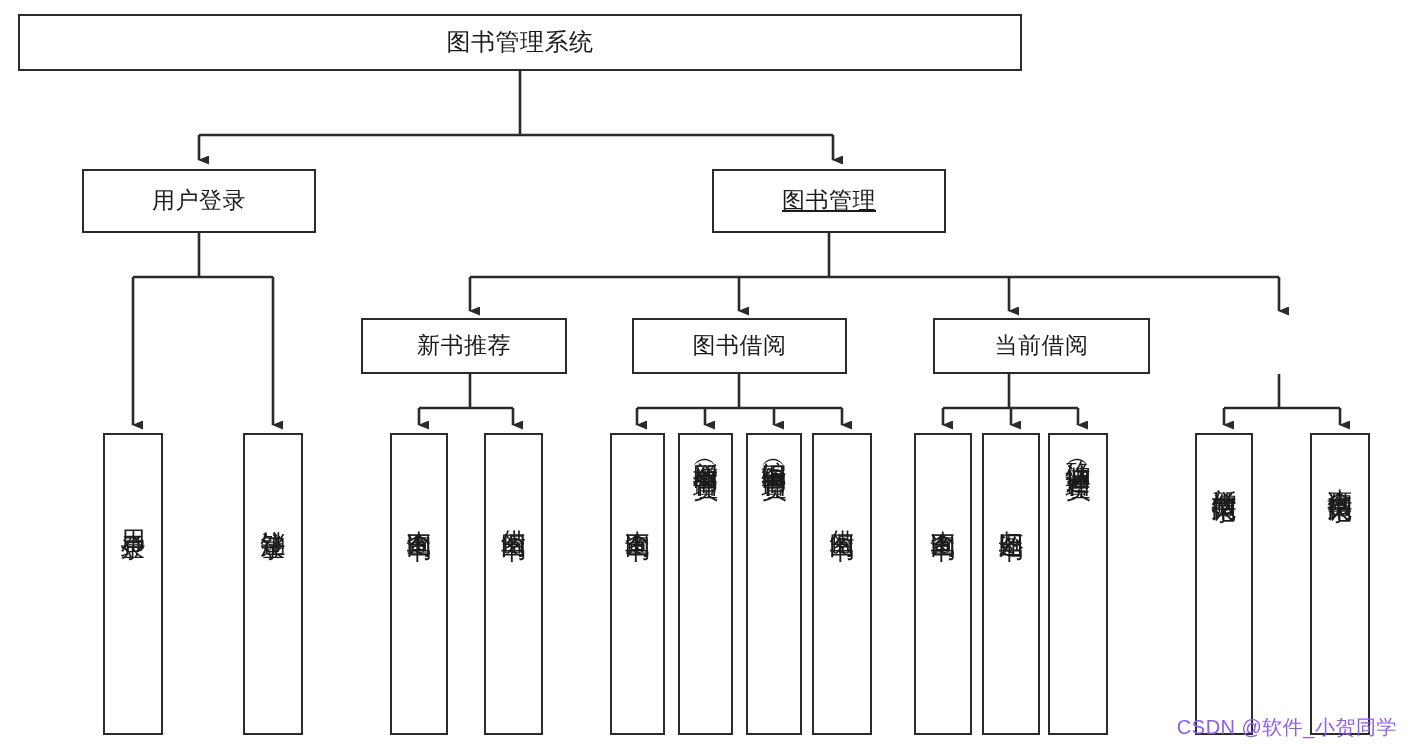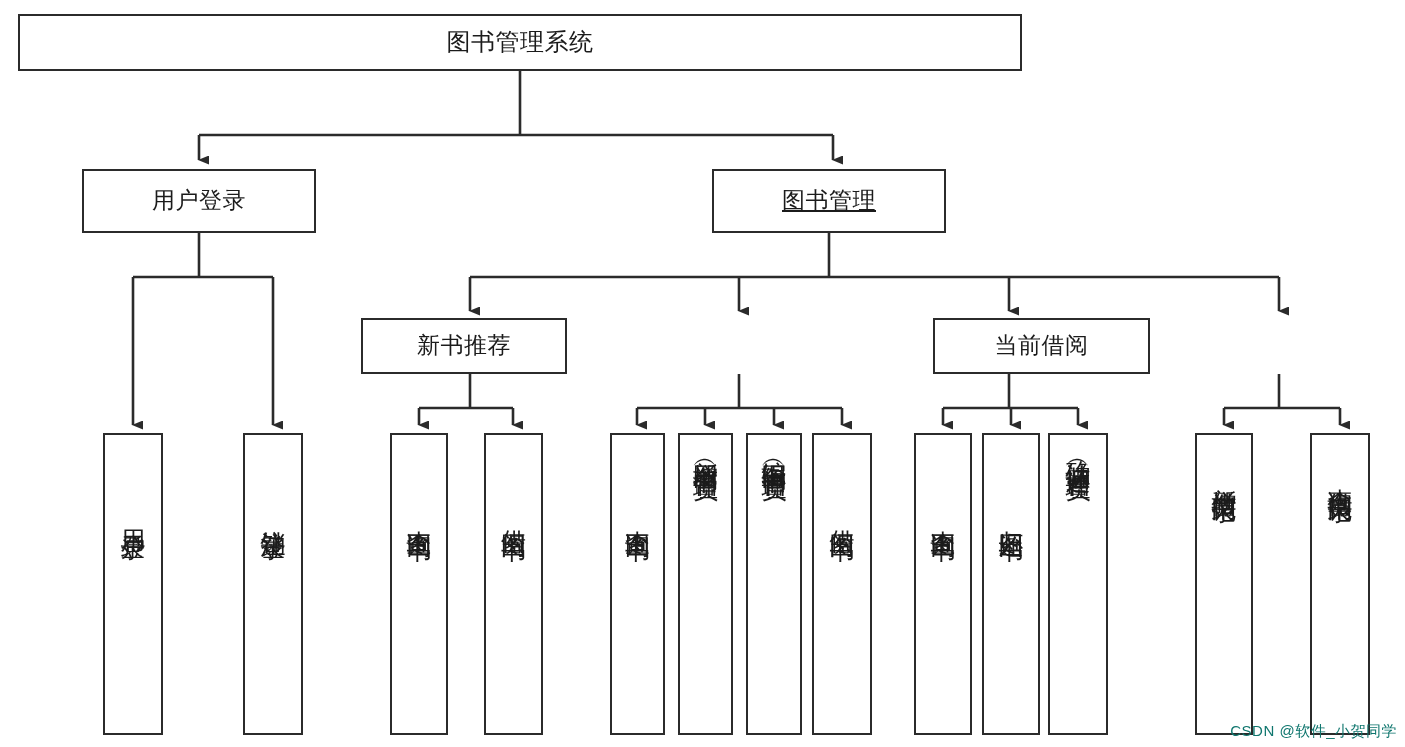--- a/index.html
+++ b/index.html
@@ -61,22 +61,22 @@
     text-orientation: upright;
     font-size: 25px;
     line-height: 1.08;
     letter-spacing: 2.5px;
     white-space: nowrap;
   }
   .watermark {
     position: absolute;
     right: 8px;
     bottom: 6px;
-    font-size: 15px;
-    color: #0f766e;
+    font-size: 20px;
+    color: #8b5cf6;
     letter-spacing: 0.5px;
     z-index: 5;
     white-space: nowrap;
   }
 </style>
 </head>
 <body>
 
 <div id="canvas">
 
@@ -137,20 +137,23 @@
   <div class="node horiz" style="left:82px; top:169px; width:234px; height:64px;">
     <span class="node-label">用户登录</span>
   </div>
   <div class="node horiz" style="left:712px; top:169px; width:234px; height:64px;text-decoration:underline;">
     <span class="node-label">图书管理</span>
   </div>
 
   <div class="node horiz" style="left:361px; top:318px; width:206px; height:56px;">
     <span class="node-label">新书推荐</span>
   </div>
+  <div class="node horiz" style="left:632px; top:318px; width:215px; height:56px;">
+    <span class="node-label">图书借阅</span>
+  </div>
   <div class="node horiz" style="left:901px; top:318px; width:217px; height:56px;margin-left:32px;">
     <span class="node-label">当前借阅</span>
   </div>
 
   <div class="node vert" style="left:103px; top:433px; width:60px; height:302px; padding-top:75px;">
     <span class="node-label">用户登录</span>
   </div>
   <div class="node vert" style="left:243px; top:433px; width:60px; height:302px; padding-top:75px;">
     <span class="node-label">注销登录</span>
   </div>

